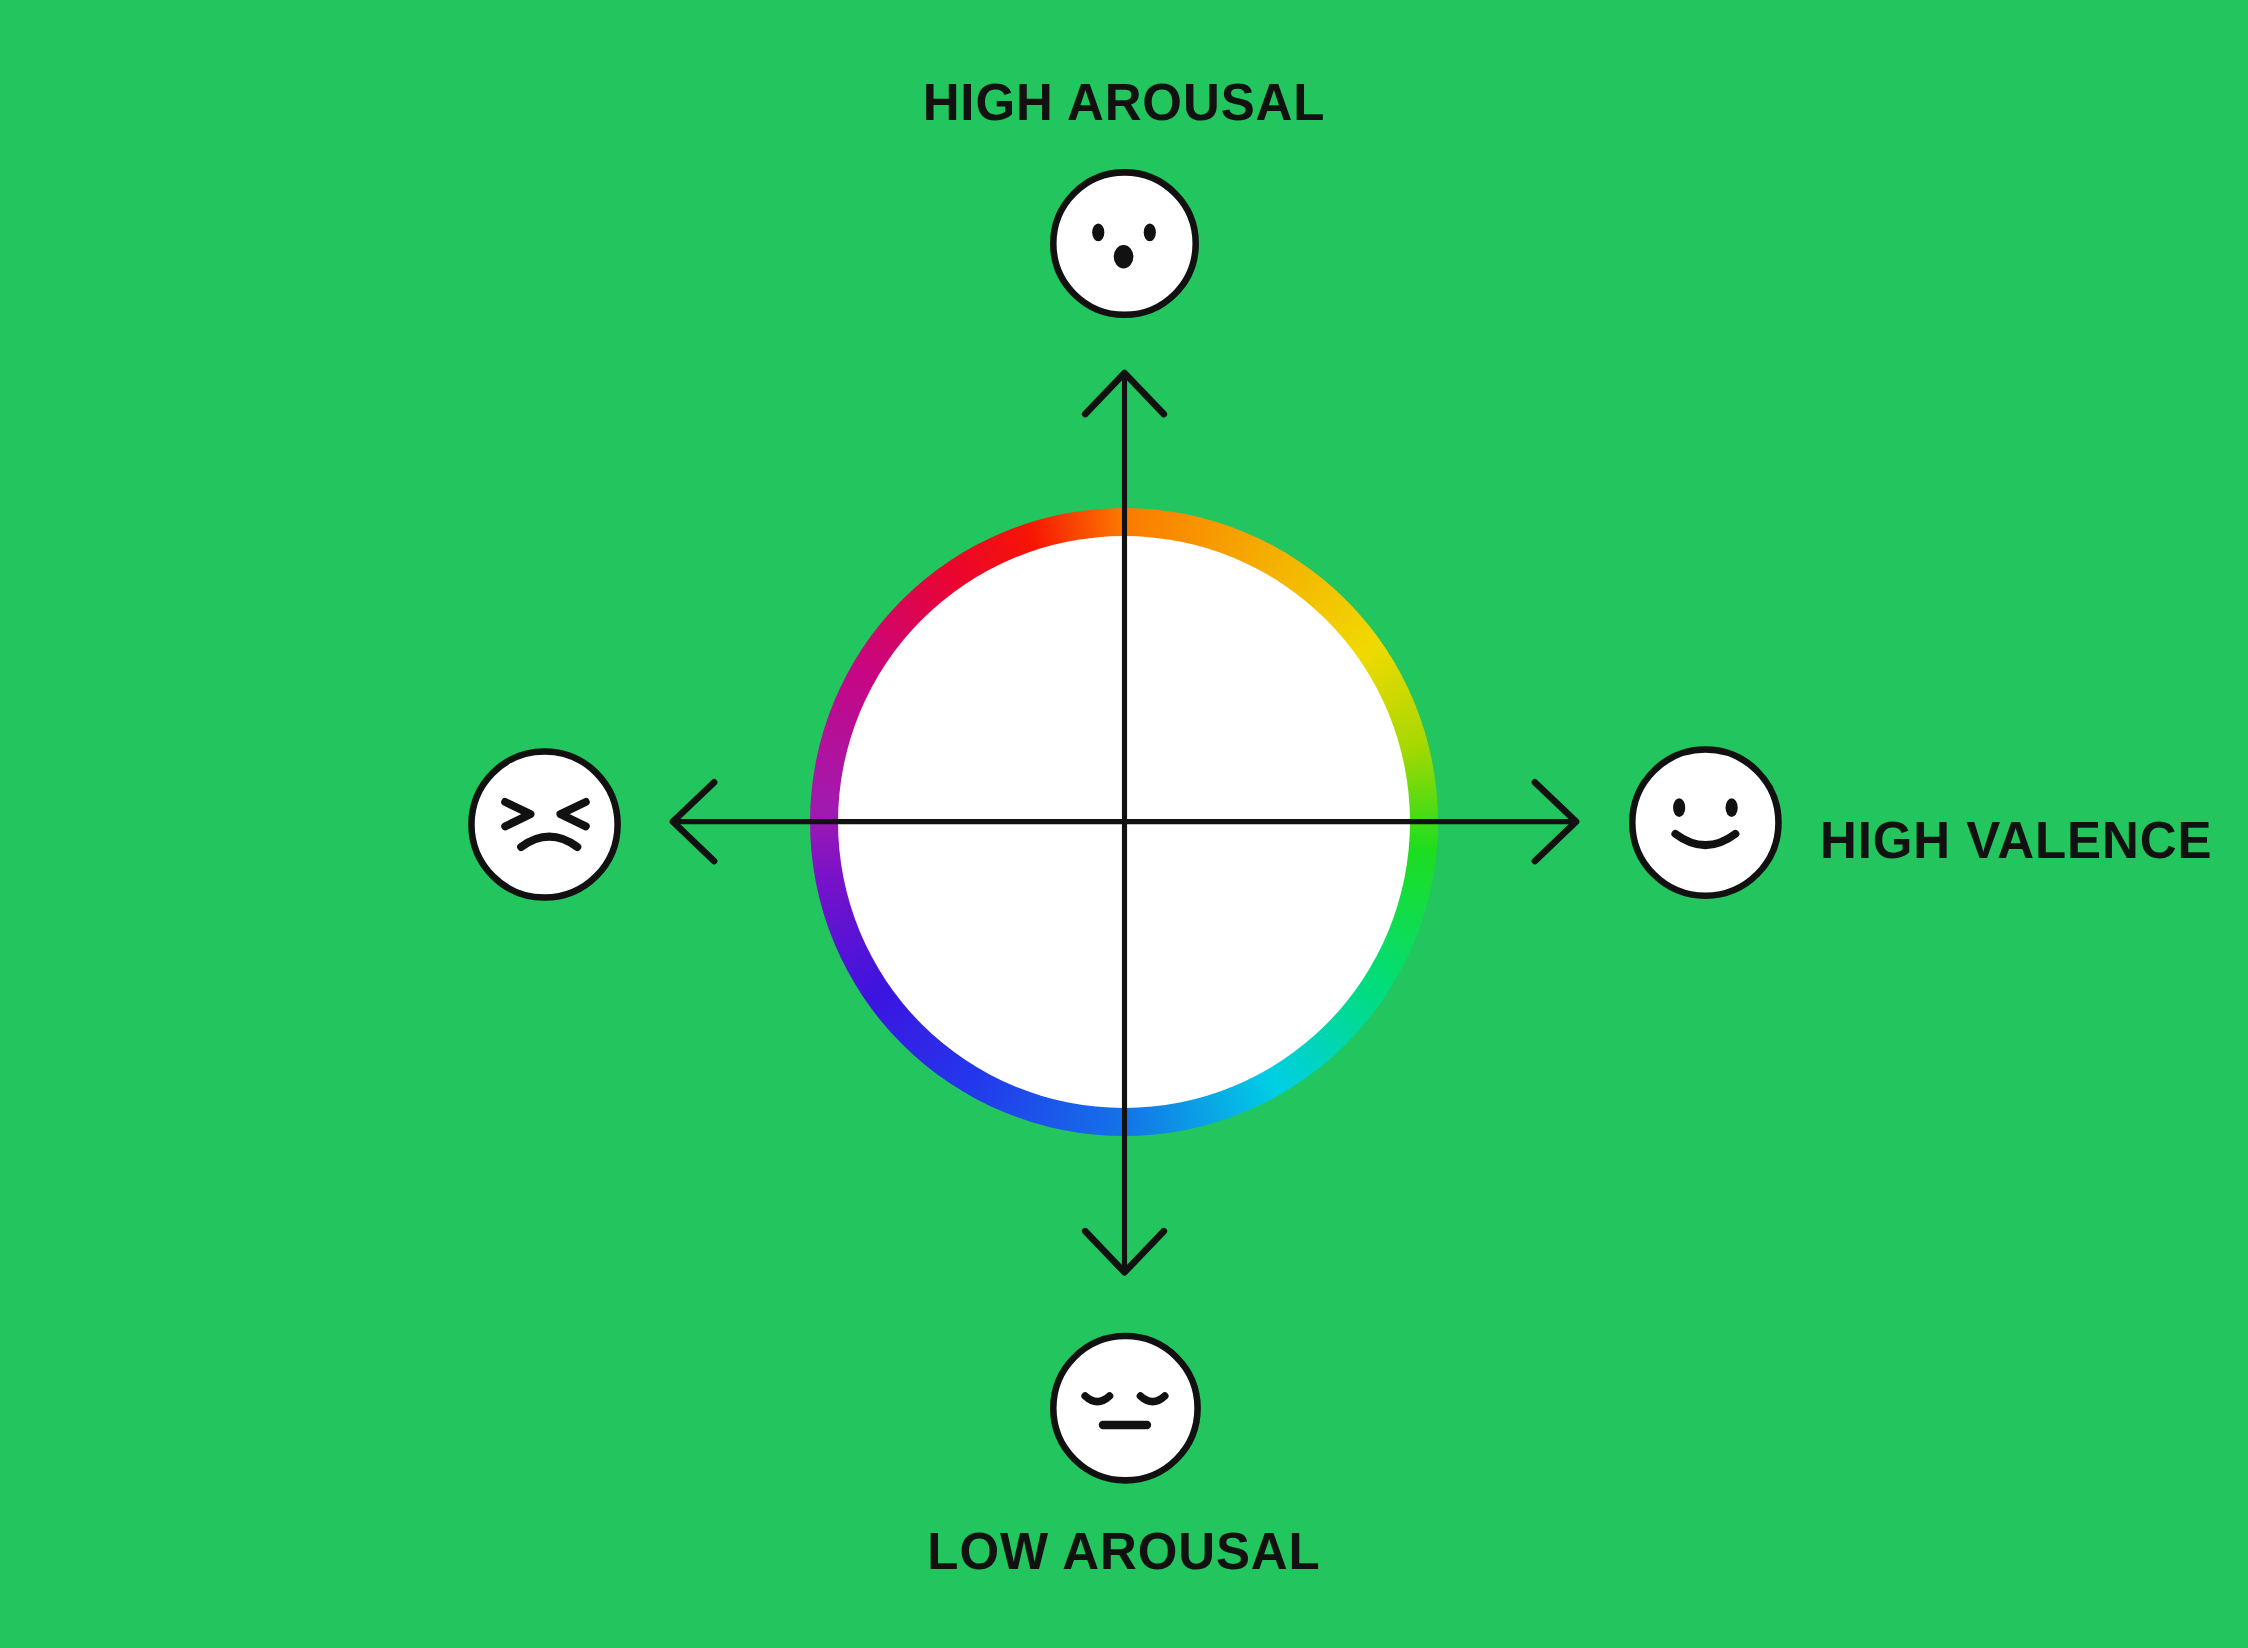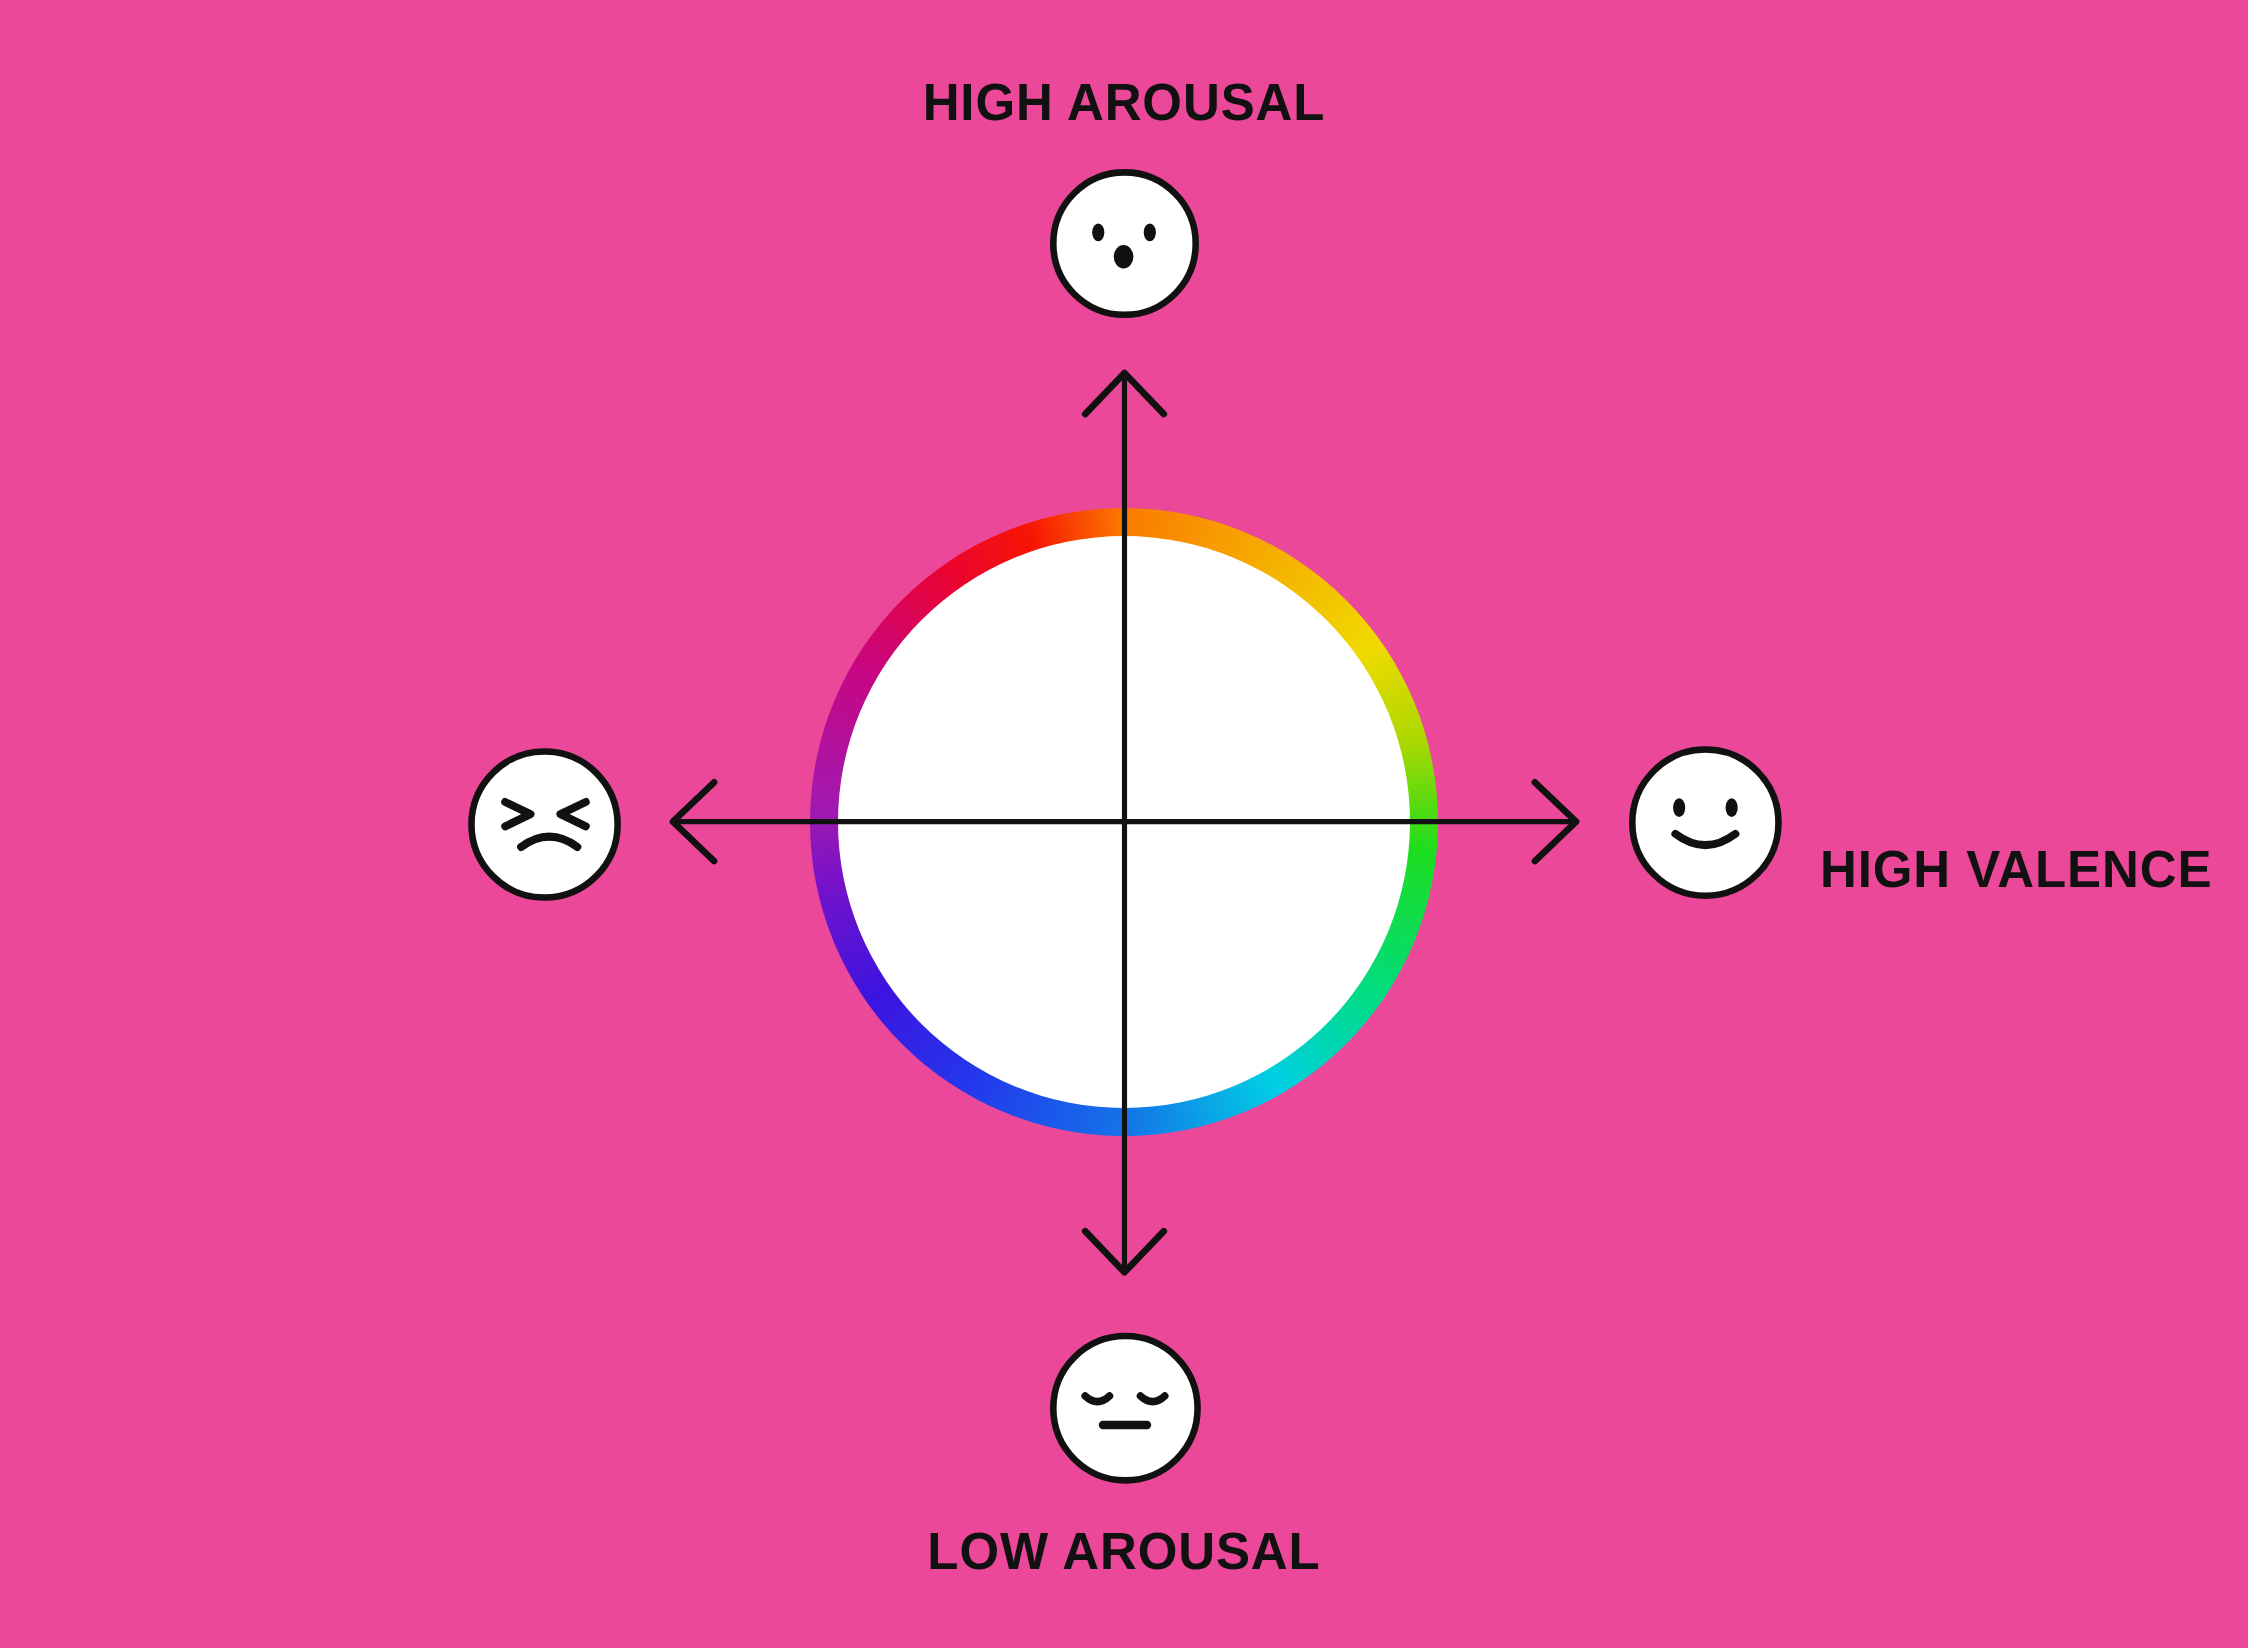--- a/index.html
+++ b/index.html
@@ -8,21 +8,21 @@
     background: #ffffff;
     width: 2249px;
     height: 1649px;
     overflow: hidden;
     font-family: "Liberation Sans", sans-serif;
   }
   .canvas {
     position: relative;
     width: 2249px;
     height: 1649px;
-    background: #ec4899;
+    background: #22c55e;
   }
   .ring {
     position: absolute;
     left: 810px;
     top: 508px;
     width: 628px;
     height: 628px;
     border-radius: 50%;
   }
   .ring-hole {
@@ -46,21 +46,21 @@
     font-size: 51px;
     font-weight: 700;
     letter-spacing: 0.9px;
     color: #111111;
     white-space: nowrap;
     line-height: 51px;
   }
   .label-top    { left: 1124px; top: 77px;  transform: translateX(-50%); }
   .label-bottom { left: 1124px; top: 1526px; transform: translateX(-50%); }
   .label-left   { right: 1804px; top: 797px; }
-  .label-right  { left: 1820px; top: 844px; }
+  .label-right  { left: 1820px; top: 815px; }
 </style>
 </head>
 <body style="background: rgb(255, 255, 255);">
 
 <div class="canvas">
 
   <div class="ring" id="ring" style="background: conic-gradient(rgb(251, 122, 0) 0deg, rgb(245, 173, 0) 28deg, rgb(240, 218, 0) 55deg, rgb(168, 216, 0) 75deg, rgb(30, 221, 30) 95deg, rgb(0, 220, 130) 125deg, rgb(0, 207, 228) 150deg, rgb(20, 115, 232) 180deg, rgb(35, 56, 236) 210deg, rgb(60, 20, 224) 235deg, rgb(122, 18, 200) 260deg, rgb(160, 26, 176) 272deg, rgb(199, 6, 131) 300deg, rgb(234, 4, 48) 325deg, rgb(247, 21, 4) 342deg, rgb(251, 122, 0) 360deg);">
     <div class="ring-hole"></div>
   </div>
 

